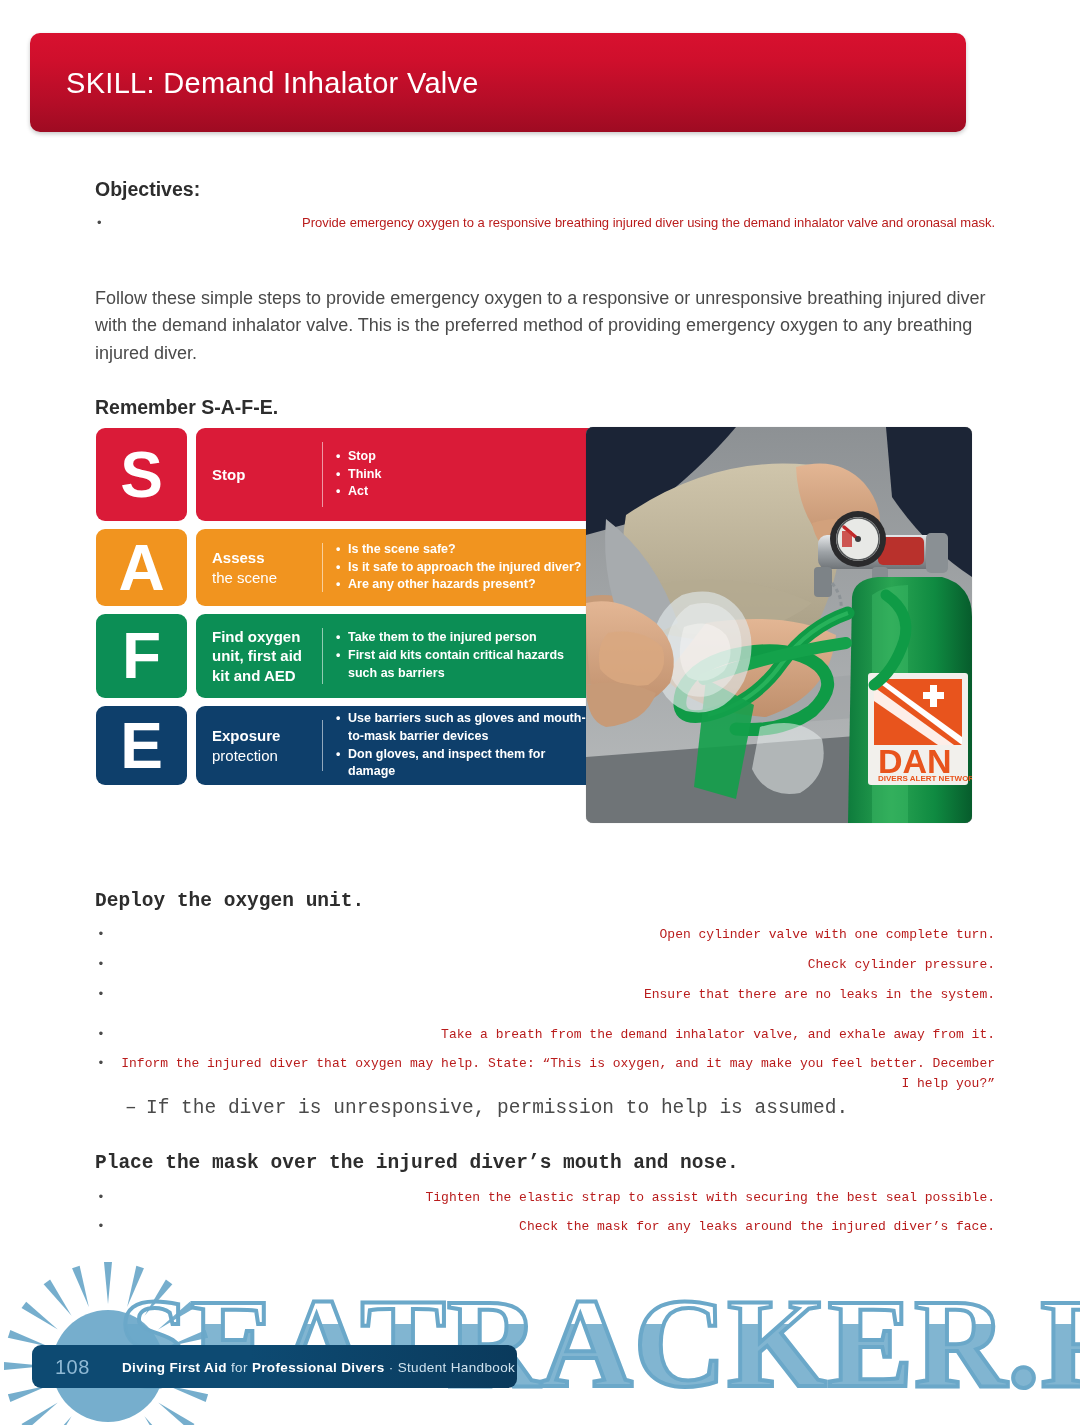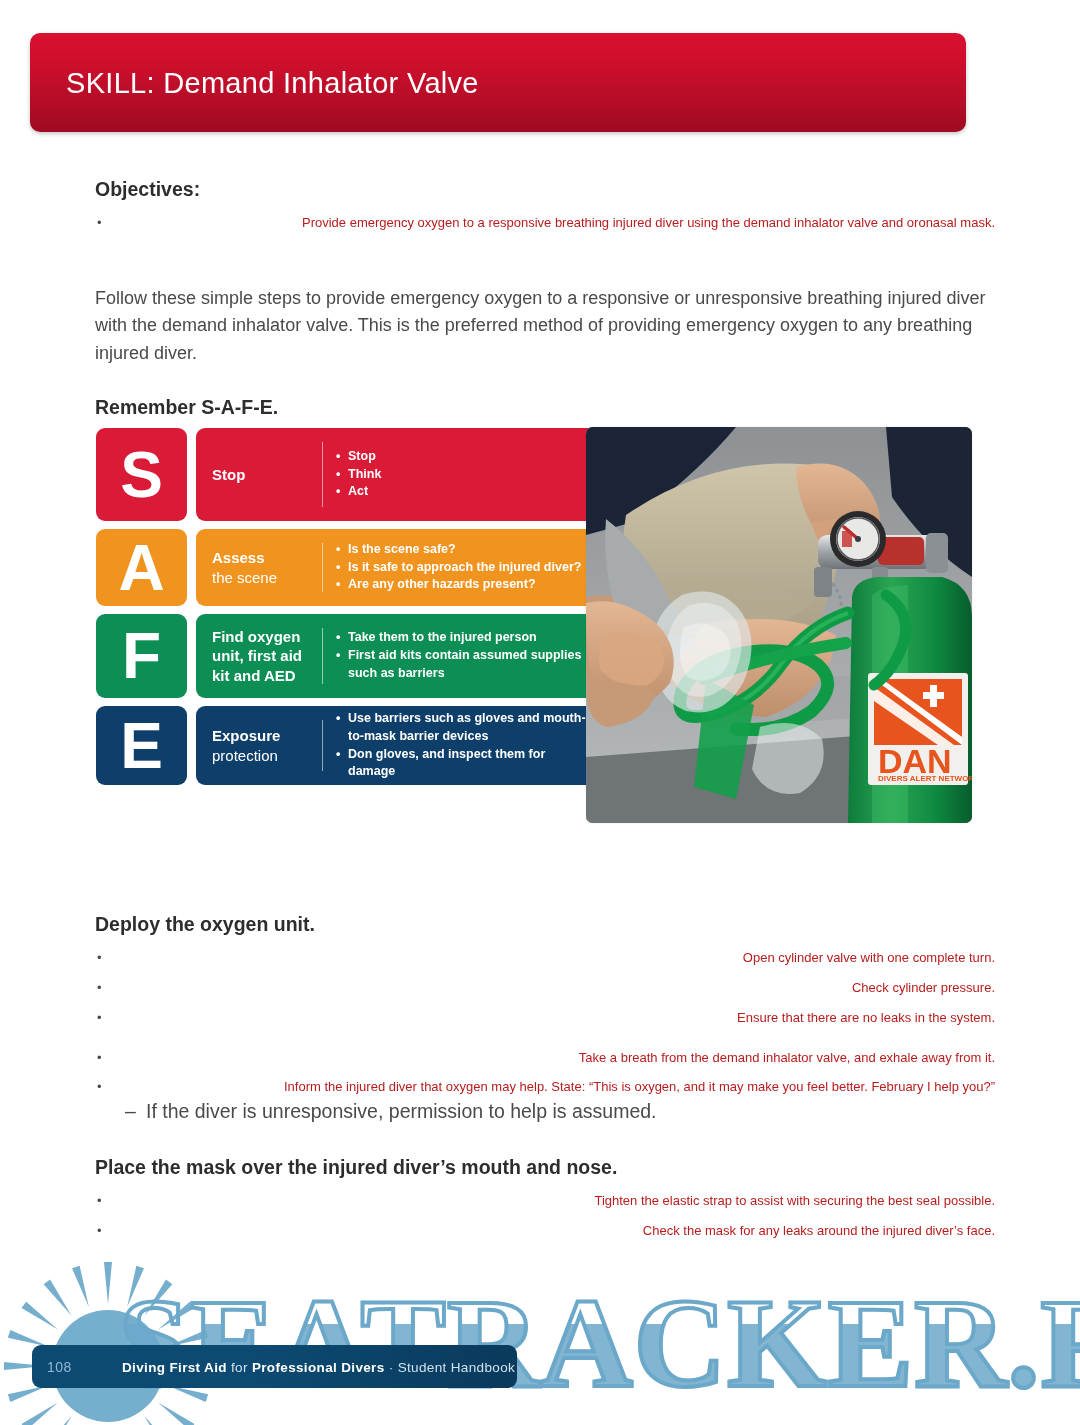--- a/index.html
+++ b/index.html
@@ -69,22 +69,22 @@
   }
   .photo svg{ display:block; width:100%; height:100%; }
 
   
   .footer-bar{
     position:absolute; left:32px; top:1345px; width:485px; height:43px;
     border-radius:9px;
     background:linear-gradient(to right,#0d4a72 0%, #0d4a72 45%, #0a3a5c 100%);
   }
   .footer-page{
-    position:absolute; left:15px; top:50%; transform:translateY(-50%);
-    color:#8fb9d4; font-size:14px; letter-spacing:.5px;
+    position:absolute; left:23px; top:50%; transform:translateY(-50%);
+    color:#8fb9d4; font-size:20px; letter-spacing:.5px;
   }
   .footer-text{
     position:absolute; left:66px; top:50%; transform:translateY(-50%);
     font-size:13.5px; color:#cfe2ee; letter-spacing:.35px; white-space:nowrap;margin-left:24px;
   }
   .footer-text .b{ font-weight:bold; color:#ffffff; }
 
   
   .wm{ position:absolute; left:0; top:1258px; width:1080px; height:175px; pointer-events:none; }
   .wm svg{ display:block; width:100%; height:100%; }
@@ -141,21 +141,21 @@
     <div class="safe-letter r-green">F</div>
     <div class="safe-panel r-green">
       <div class="safe-term">
         <div>Find oxygen</div>
         <div>unit, first aid</div>
         <div>kit and AED</div>
       </div>
       <div class="safe-sep"></div>
       <div class="safe-points">
         <div class="safe-pt">Take them to the injured person</div>
-        <div class="safe-pt">First aid kits contain assumed supplies such as barriers</div>
+        <div class="safe-pt">First aid kits contain critical hazards such as barriers</div>
       </div>
     </div>
   </div>
 
   <div class="safe-row h-e">
     <div class="safe-letter r-navy">E</div>
     <div class="safe-panel r-navy">
       <div class="safe-term">
         <div>Exposure</div>
         <div style="font-weight:normal">protection</div>
@@ -266,33 +266,33 @@
     <rect x="24" y="210" width="48" height="7" fill="#2f59a8" opacity="0.55"></rect>
 
     <path d="M0 176 Q34 168 70 196 Q96 222 84 256 Q58 288 16 282 Q0 268 0 176 Z" fill="url(#skin)"></path>
     <path d="M22 206 Q54 200 76 220 Q84 244 62 258 Q30 262 14 242 Q10 218 22 206 Z" fill="#d9a880" opacity="0.85"></path>
     <path d="M0 258 Q36 250 70 266 Q60 296 20 300 Q0 294 0 258 Z" fill="#c79a77"></path>
 
     <path d="M174 300 Q212 288 236 312 Q244 348 214 366 Q180 372 166 342 Z" fill="#e8eced" opacity="0.55"></path>
   </svg>
 </div>
 
-<div class="body-col" style="top:910px;">
+<div class="body-col" style="top:887px;font-family:Liberation Mono, monospace;">
   <div class="h-bold">Deploy the oxygen unit.</div>
   <div class="sp-10"></div>
   <div class="bul">Open cylinder valve with one complete turn.</div>
   <div class="sp-10"></div>
   <div class="bul">Check cylinder pressure.</div>
   <div class="sp-10"></div>
   <div class="bul">Ensure that there are no leaks in the system.</div>
   <div class="sp-10"></div>
   <div class="sp-10"></div>
   <div class="bul">Take a breath from the demand inhalator valve, and exhale away from it.</div>
   <div class="sp-10"></div>
-  <div class="bul">Inform the injured diver that oxygen may help. State: “This is oxygen, and it may make you feel better. February I help you?”</div>
+  <div class="bul">Inform the injured diver that oxygen may help. State: “This is oxygen, and it may make you feel better. December I help you?”</div>
   <div class="dash">If the diver is unresponsive, permission to help is assumed.</div>
   <div class="sp-26"></div>
   <div class="h-bold">Place the mask over the injured diver’s mouth and nose.</div>
   <div class="sp-10"></div>
   <div class="bul">Tighten the elastic strap to assist with securing the best seal possible.</div>
   <div class="sp-10"></div>
   <div class="bul">Check the mask for any leaks around the injured diver’s face.</div>
 </div>
 
 <div class="wm">

